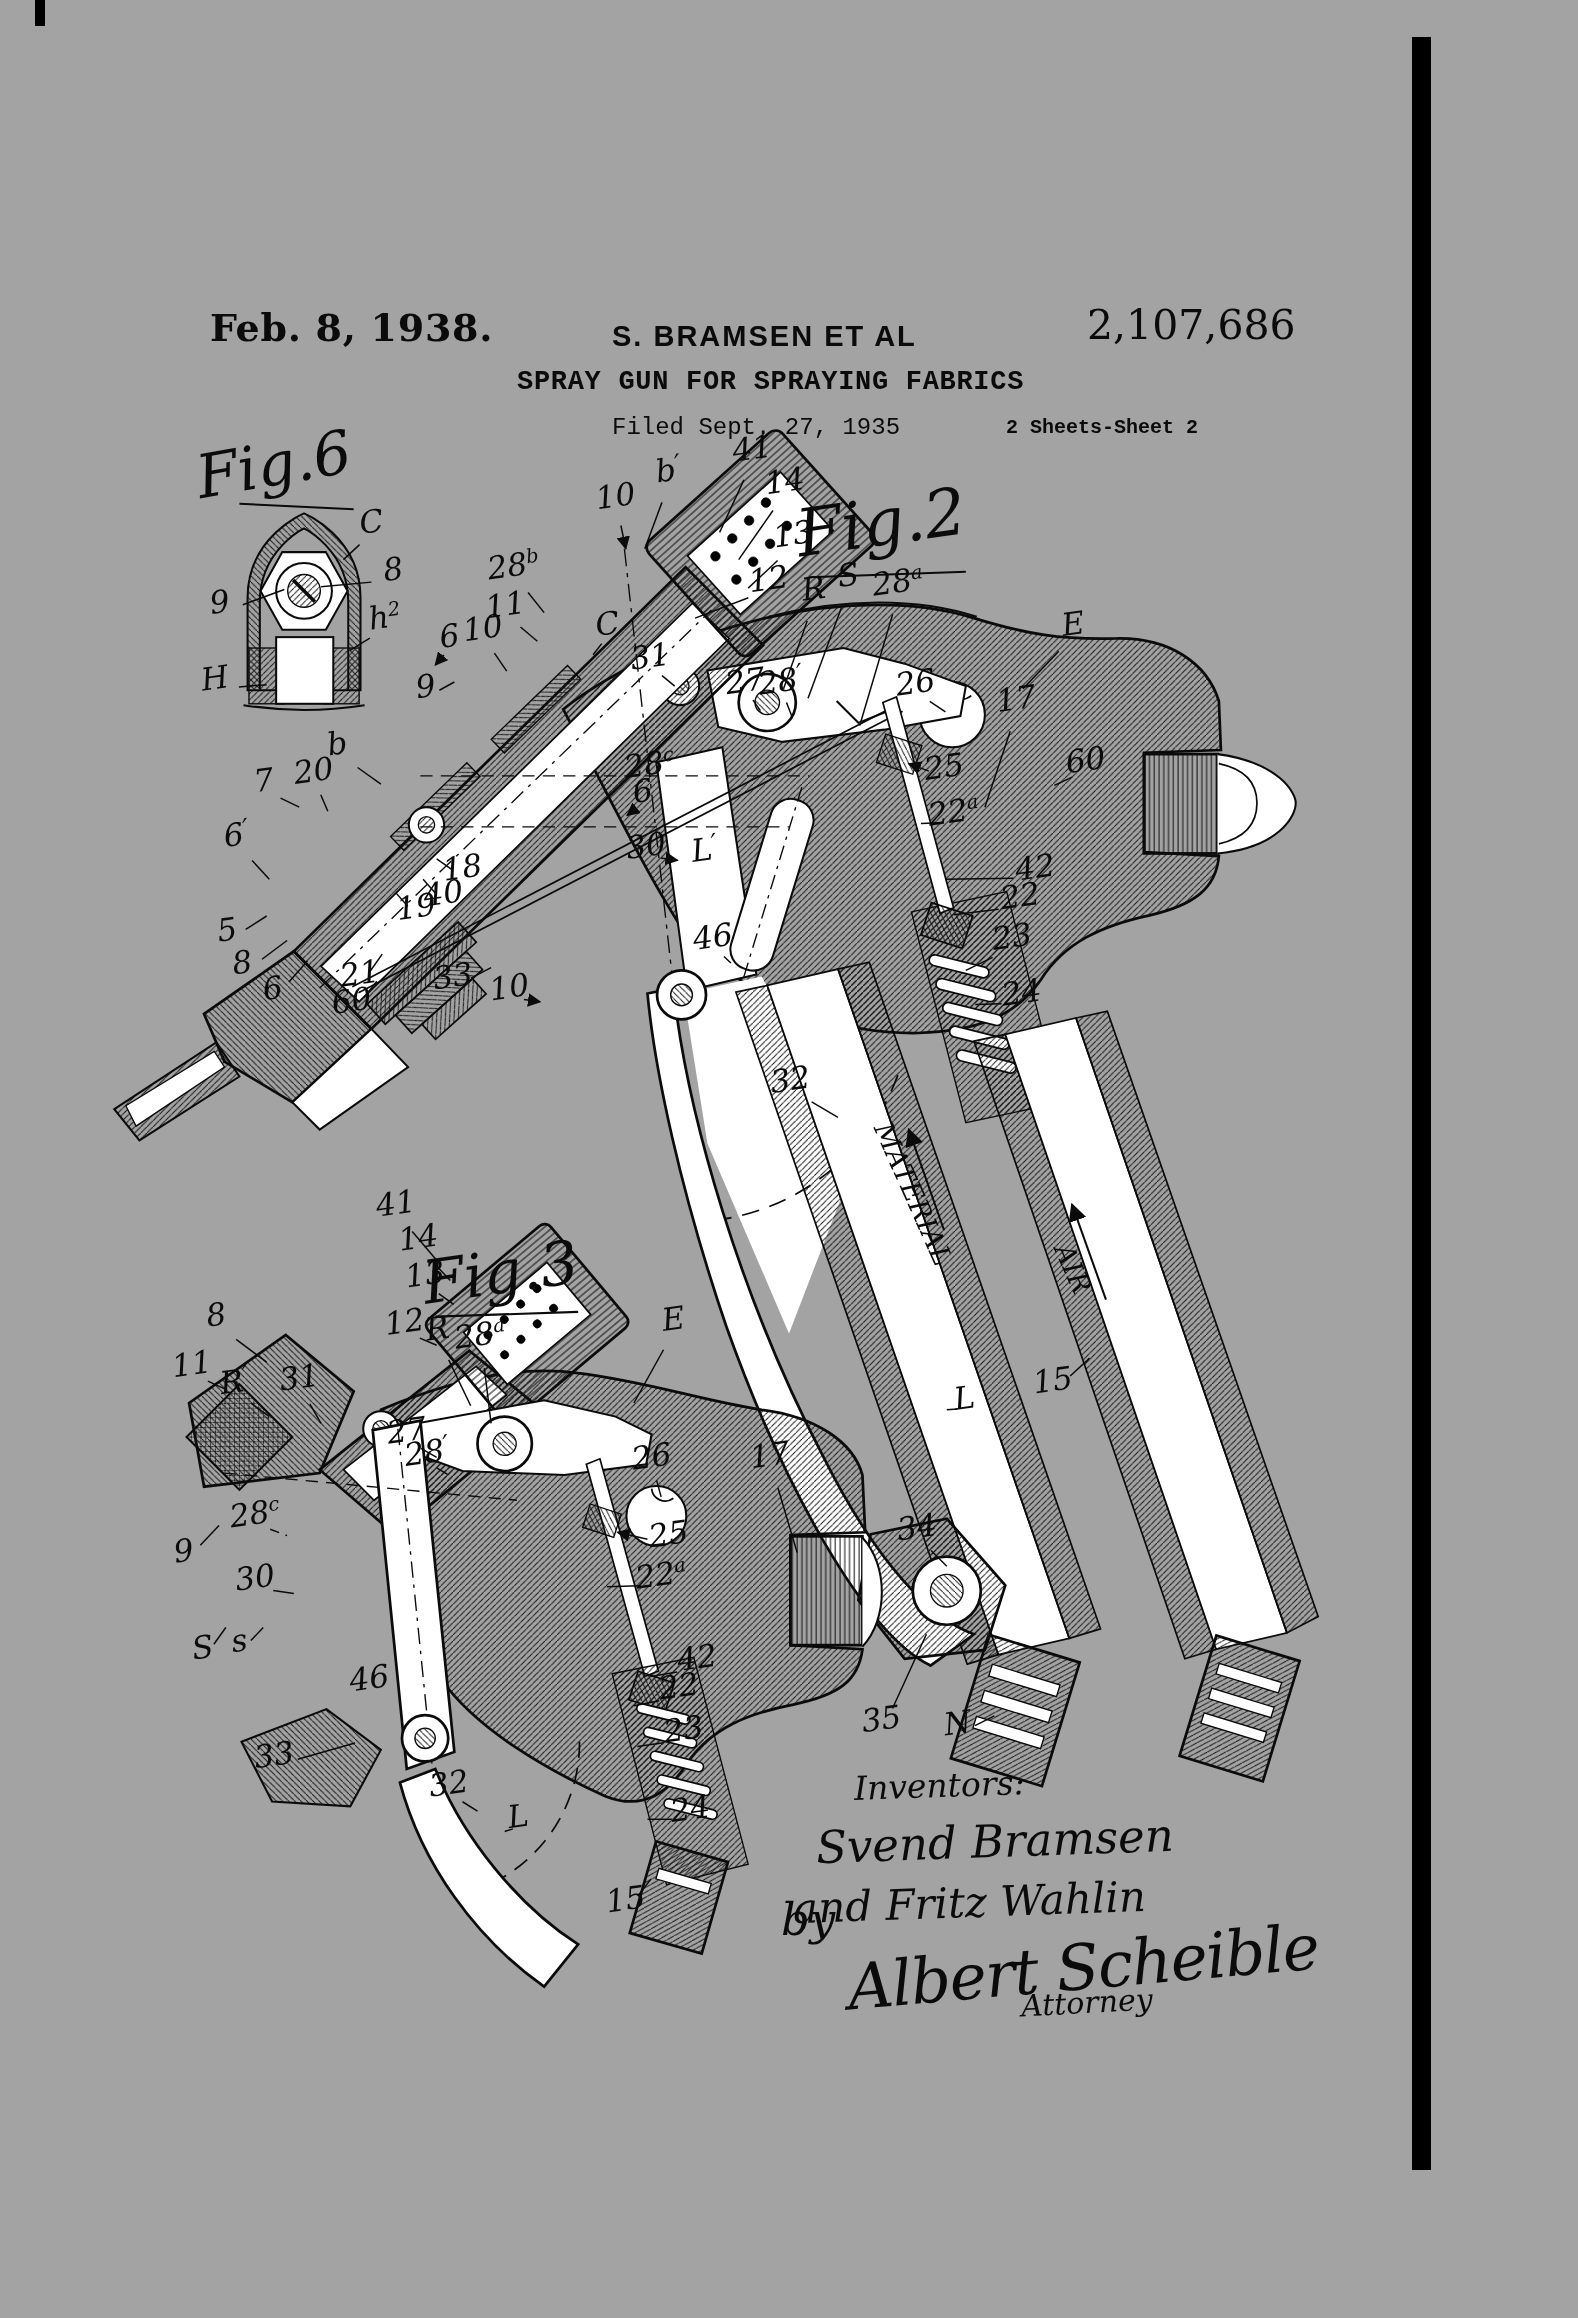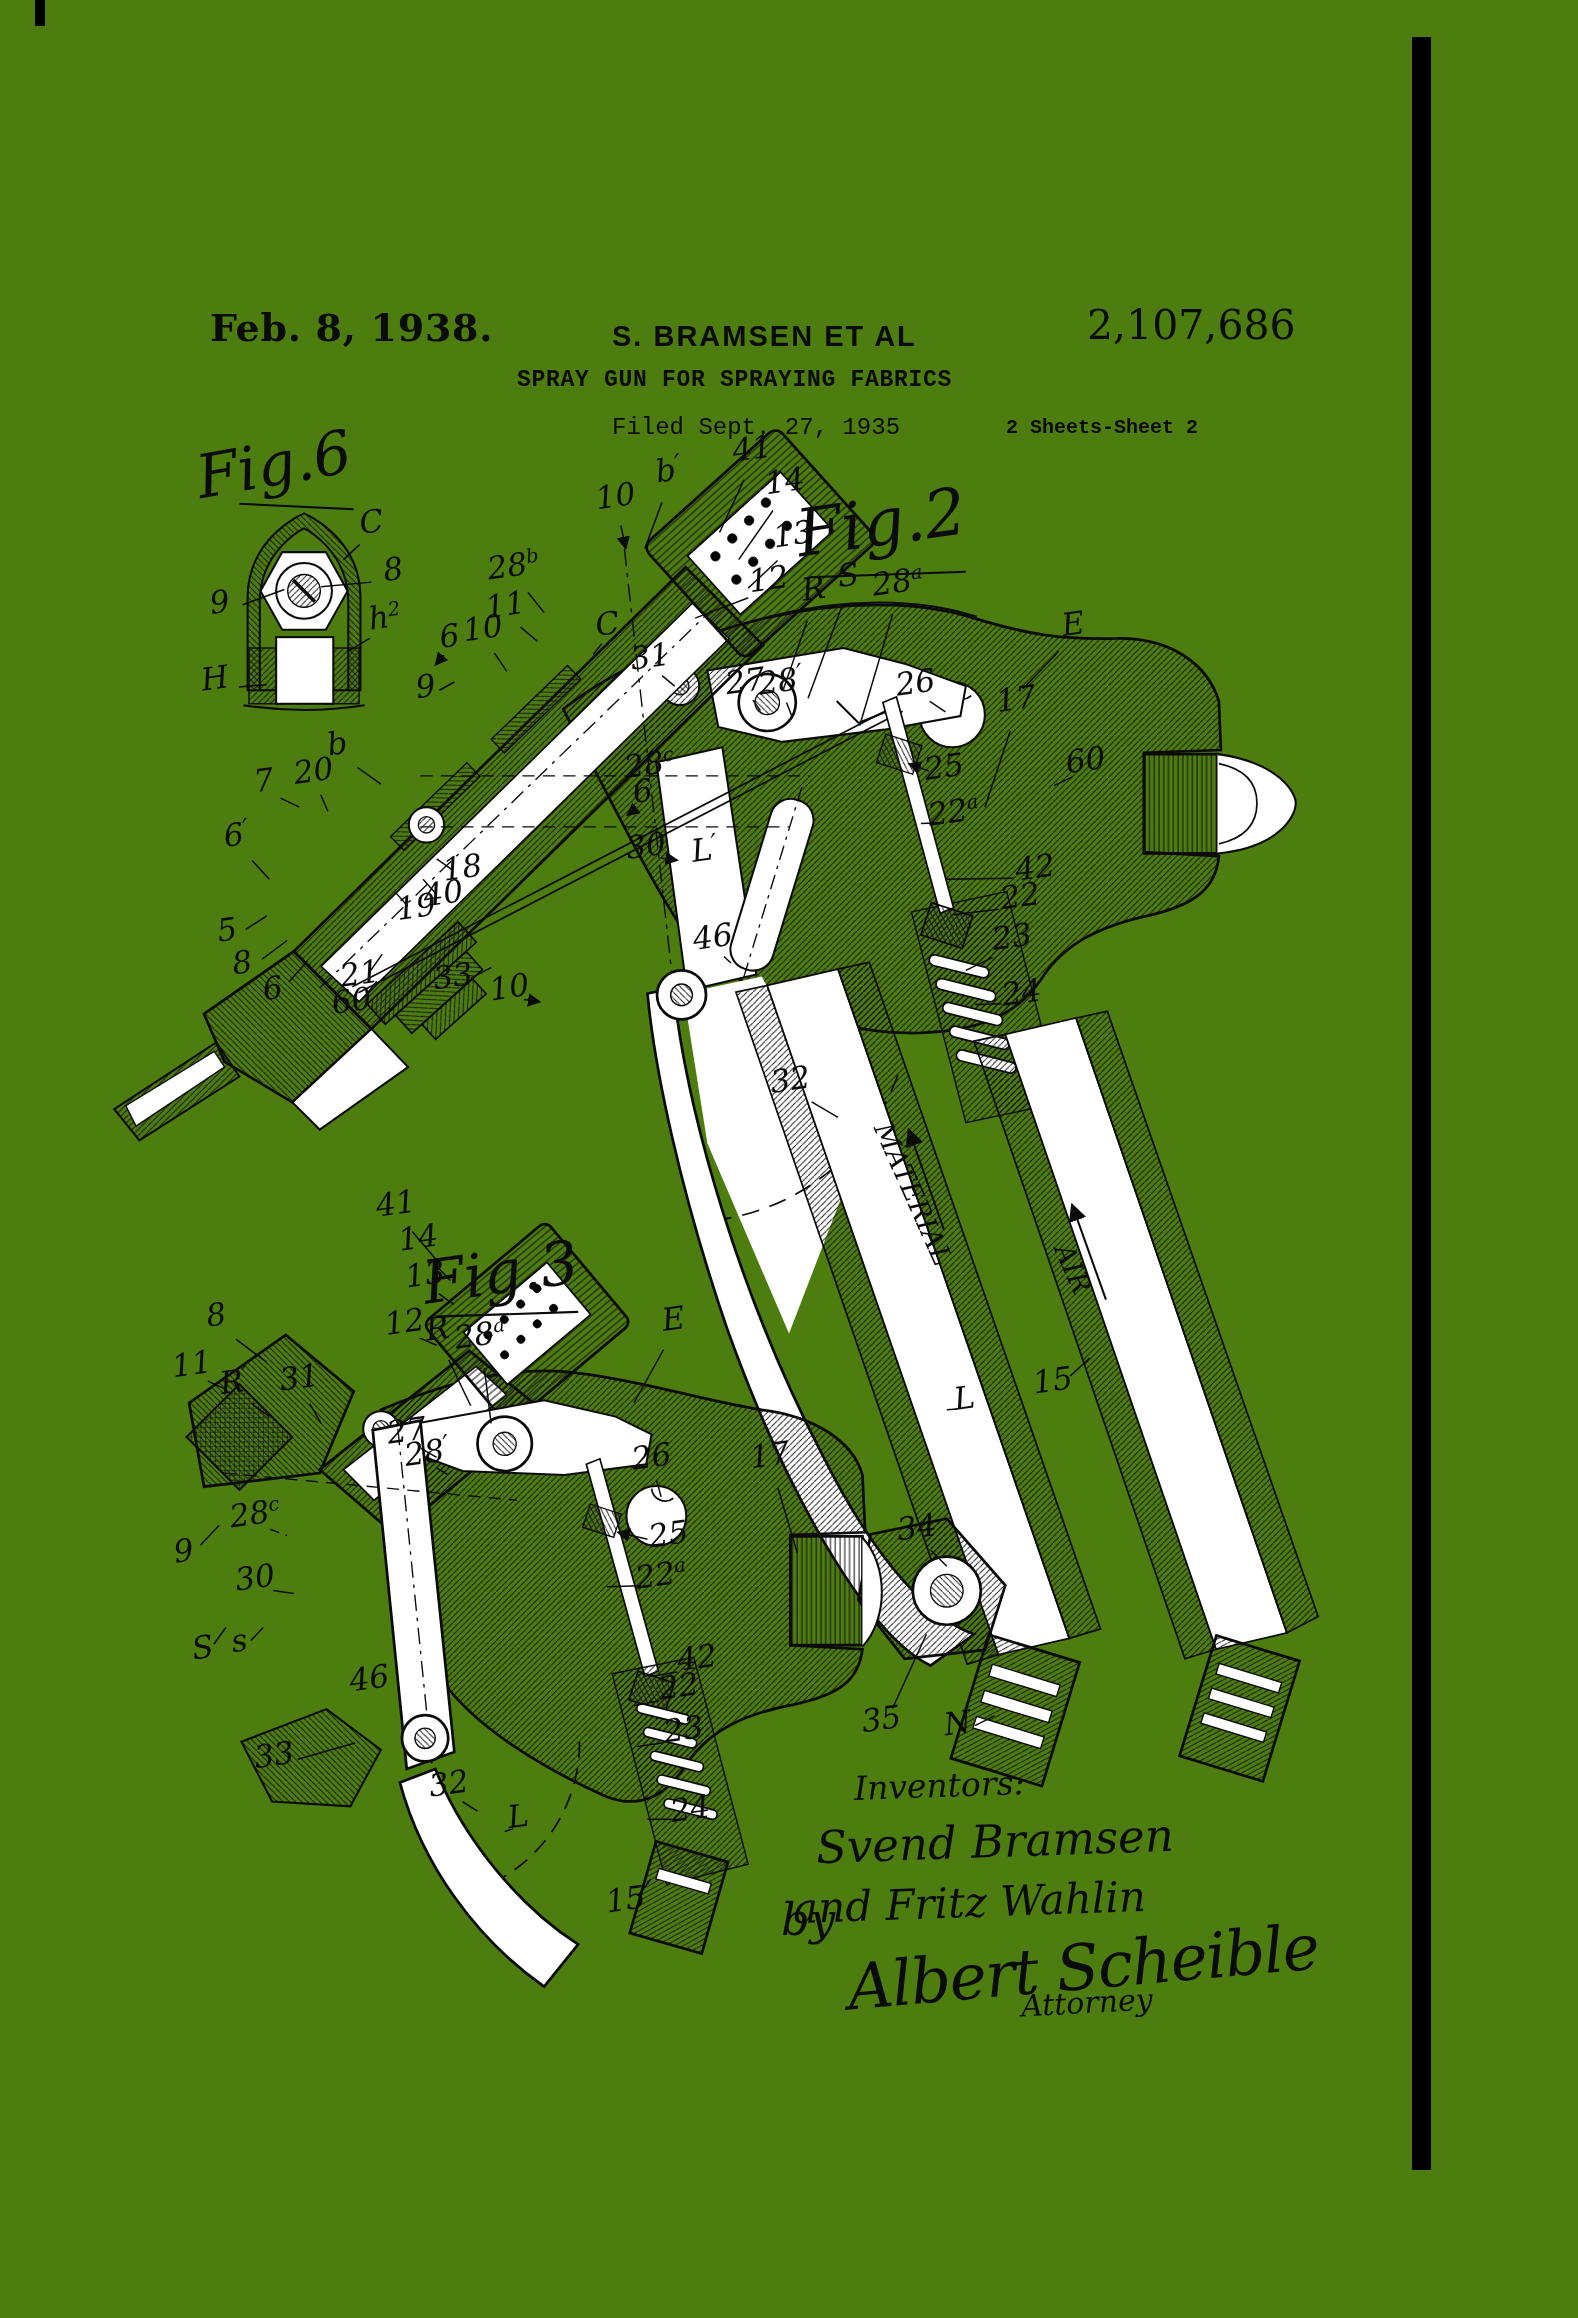--- a/index.html
+++ b/index.html
@@ -1,24 +1,24 @@
 <!DOCTYPE html>
 <html style="font-size:11px"><head>
 <meta charset="utf-8">
 <style>
   html,body{margin:0;padding:0;background:#e8e8e8;}
-  .page{position:relative;width:1578px;height:2319px;background:#4d7c0f;overflow:hidden;
+  .page{position:relative;width:1578px;height:2319px;background:#a3a3a3;overflow:hidden;
         font-family:"DejaVu Serif", serif;color:#0b0b0b;}
   .hdr{position:absolute;white-space:nowrap;}
   .hdr-date{left:210px;top:305px;font-size:38px;font-weight:bold;letter-spacing:0.7px;}
   .hdr-inventor{left:612px;top:320px;width:293px;text-align:center;font-family:"Liberation Sans",sans-serif;
                 font-size:29px;font-weight:bold;letter-spacing:2px;}
   .hdr-number{left:1087px;top:301px;font-size:41px;font-weight:normal;}
-  .hdr-title{left:517px;top:367px;width:503px;text-align:left;font-family:"Liberation Mono",monospace;
-             font-size:23px;font-weight:bold;letter-spacing:0.7px;}
+  .hdr-title{left:517px;top:367px;width:503px;text-align:right;font-family:"Liberation Mono",monospace;
+             font-size:27px;font-weight:bold;letter-spacing:0.7px;}
   .hdr-filed{left:612px;top:414px;font-family:"Liberation Mono",monospace;font-size:24px;font-weight:normal;}
   .hdr-sheet{left:1006px;top:416px;font-family:"Liberation Mono",monospace;font-size:20px;font-weight:bold;}
   .scanbar{position:absolute;background:#000;}
   .sig{position:absolute;white-space:nowrap;font-style:italic;}
   .sig-inv{left:854px;top:1766px;font-size:33px;transform:rotate(-2deg);}
   .sig-n1{left:816px;top:1815px;font-size:45px;transform:rotate(-2deg);}
   .sig-n2{left:793px;top:1878px;font-size:42px;transform:rotate(-2deg);}
   .sig-by{left:781px;top:1893px;font-size:45px;}
   .sig-at{left:847px;top:1931px;font-size:63px;transform:rotate(-5deg);letter-spacing:-1.4px;}
   .sig-ti{left:1021px;top:1985px;font-size:30px;transform:rotate(-3deg);}

